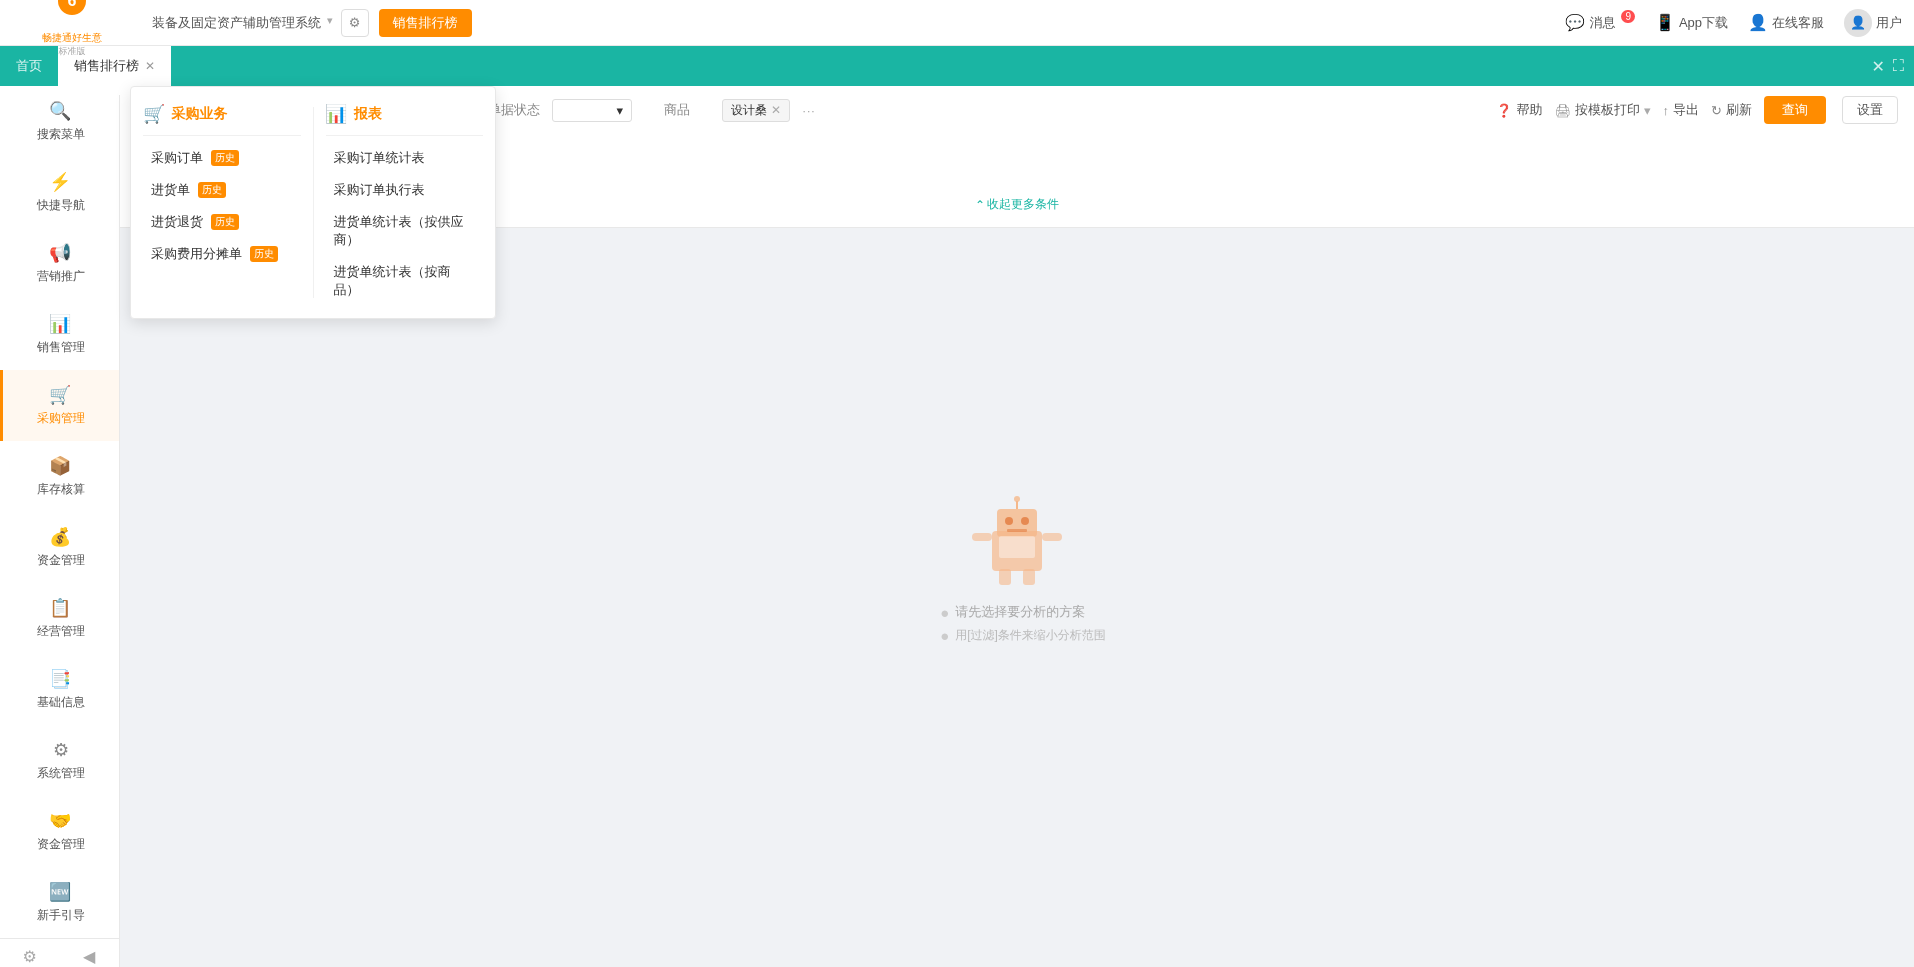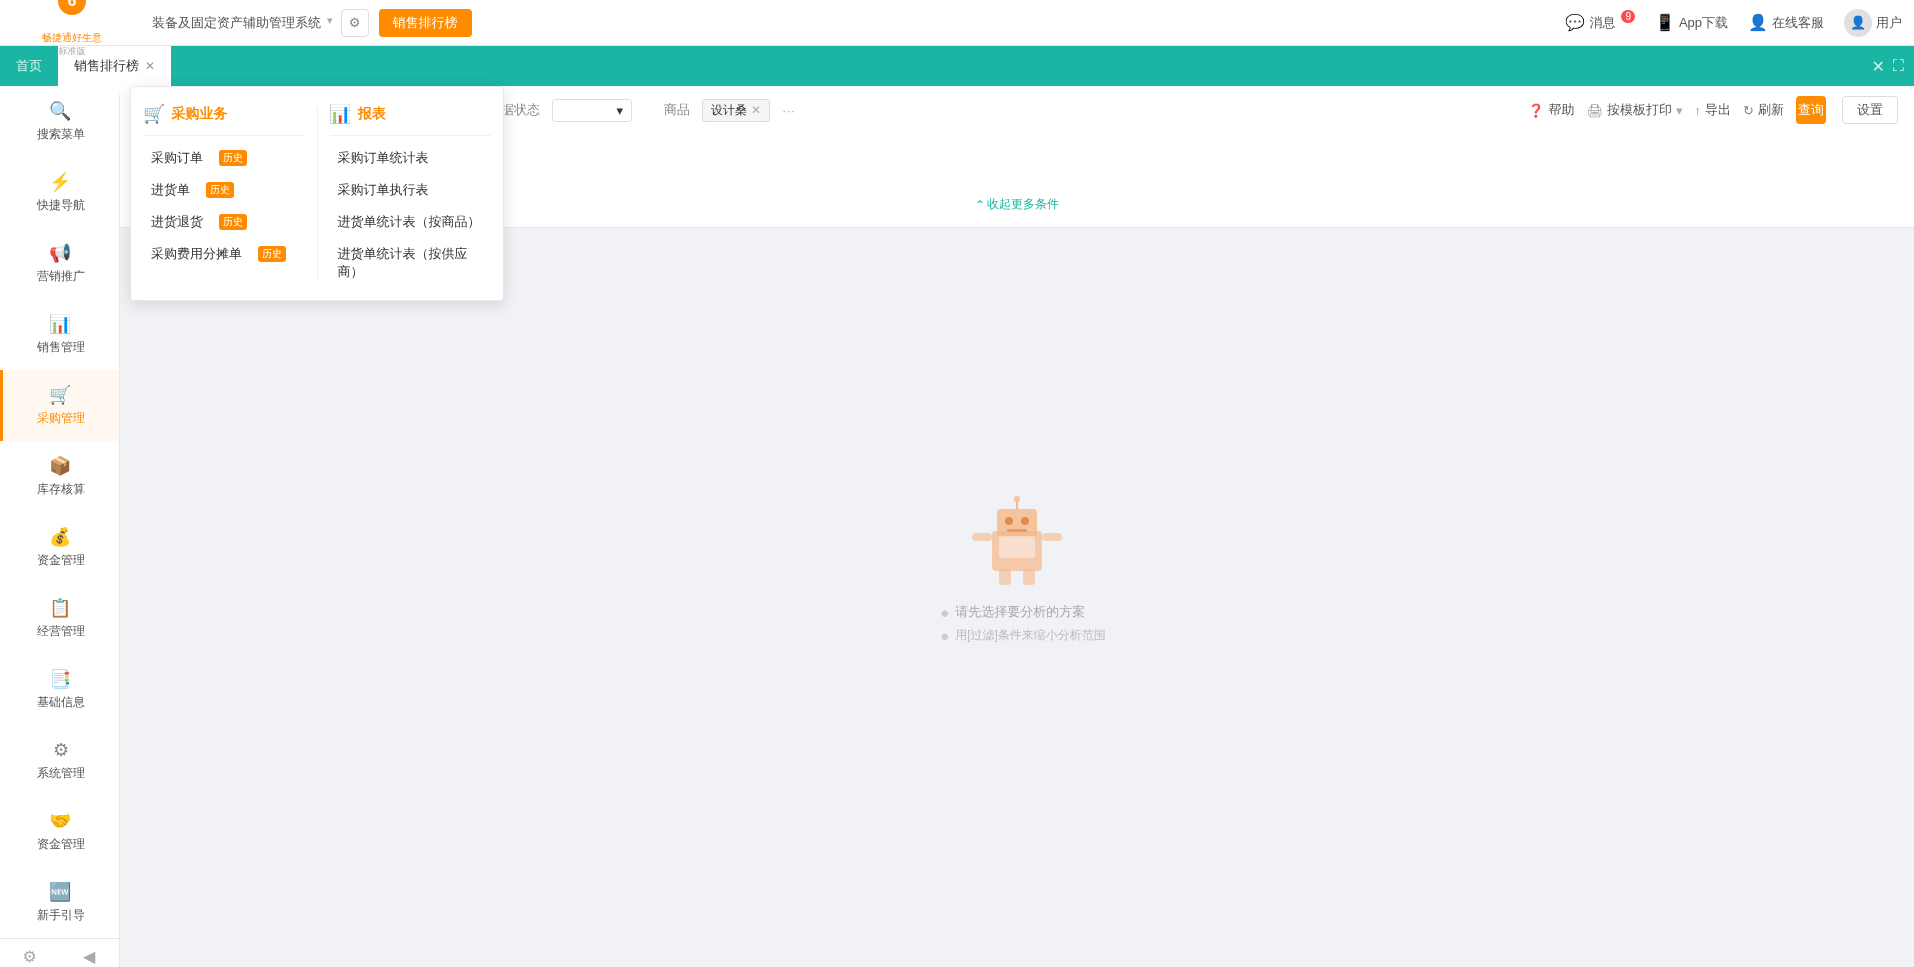--- a/index.html
+++ b/index.html
@@ -171,21 +171,21 @@
     .filter-row {
       display: flex; align-items: center; gap: 12px;
       margin-bottom: 8px;
     }
     .filter-row:last-child { margin-bottom: 0; }
     .filter-label { color: #888; font-size: 13px; white-space: nowrap; }
     .filter-tag {
       background: #f5f5f5; border: 1px solid #ddd;
       border-radius: 3px; padding: 2px 8px;
       font-size: 12px; color: #333;
-      display: flex; align-items: center; gap: 4px;
+      display: flex; align-items: center; gap: 4px; margin-left: 20px;
     }
     .filter-tag .remove { color: #aaa; cursor: pointer; }
     .filter-date {
       display: flex; align-items: center; gap: 4px; font-size: 13px;
     }
     .filter-link { color: #1ab5a3; cursor: pointer; font-size: 13px; }
     .filter-select {
       border: 1px solid #ddd; border-radius: 3px;
       padding: 3px 8px; font-size: 13px;
       display: flex; align-items: center; gap: 4px;
@@ -197,21 +197,21 @@
       display: flex; align-items: center; gap: 12px;
     }
     .action-btn {
       display: flex; align-items: center; gap: 4px;
       color: #555; font-size: 13px; cursor: pointer;
     }
     .action-btn .icon { color: #888; }
     .query-btn {
       background: #ff8c00; color: #fff;
       border: none; border-radius: 4px;
-      padding: 5px 2px; font-size: 13px;
+      padding: 5px 18px; font-size: 13px;
       cursor: pointer;
     }
     .set-btn {
       background: #fff; color: #555;
       border: 1px solid #ddd; border-radius: 4px;
       padding: 4px 14px; font-size: 13px;
       cursor: pointer; margin-left: 4px;
     }
     .collapse-row {
       display: flex; justify-content: center;
@@ -257,21 +257,21 @@
       font-size: 14px; font-weight: bold; color: #ff8c00;
       padding: 4px 0 10px 0;
       border-bottom: 1px solid #f0f0f0;
       margin-bottom: 6px;
     }
     .dropdown-col-title .col-icon { font-size: 18px; }
     .dropdown-divider {
       width: 1px; background: #f0f0f0; margin: 8px 0;
     }
     .dropdown-item {
-      display: flex; align-items: center; gap: 16px;
+      display: flex; align-items: center; gap: 8px;
       padding: 7px 8px;
       cursor: pointer;
       font-size: 13px; color: #333;
       border-radius: 3px;
     }
     .history-badge {
       background: #ff8c00; color: #fff;
       font-size: 10px; border-radius: 3px;
       padding: 1px 4px;
     }
@@ -523,19 +523,19 @@
       <span class="col-icon">📊</span>
       <span>报表</span>
     </div>
     <div class="dropdown-item">
       <span>采购订单统计表</span>
     </div>
     <div class="dropdown-item">
       <span>采购订单执行表</span>
     </div>
     <div class="dropdown-item">
+      <span>进货单统计表（按供应商）</span>
+    </div>
+    <div class="dropdown-item">
       <span>进货单统计表（按商品）</span>
     </div>
-    <div class="dropdown-item">
-      <span>进货单统计表（按供应商）</span>
-    </div>
   </div>
 </div>
 
 </body></html>

